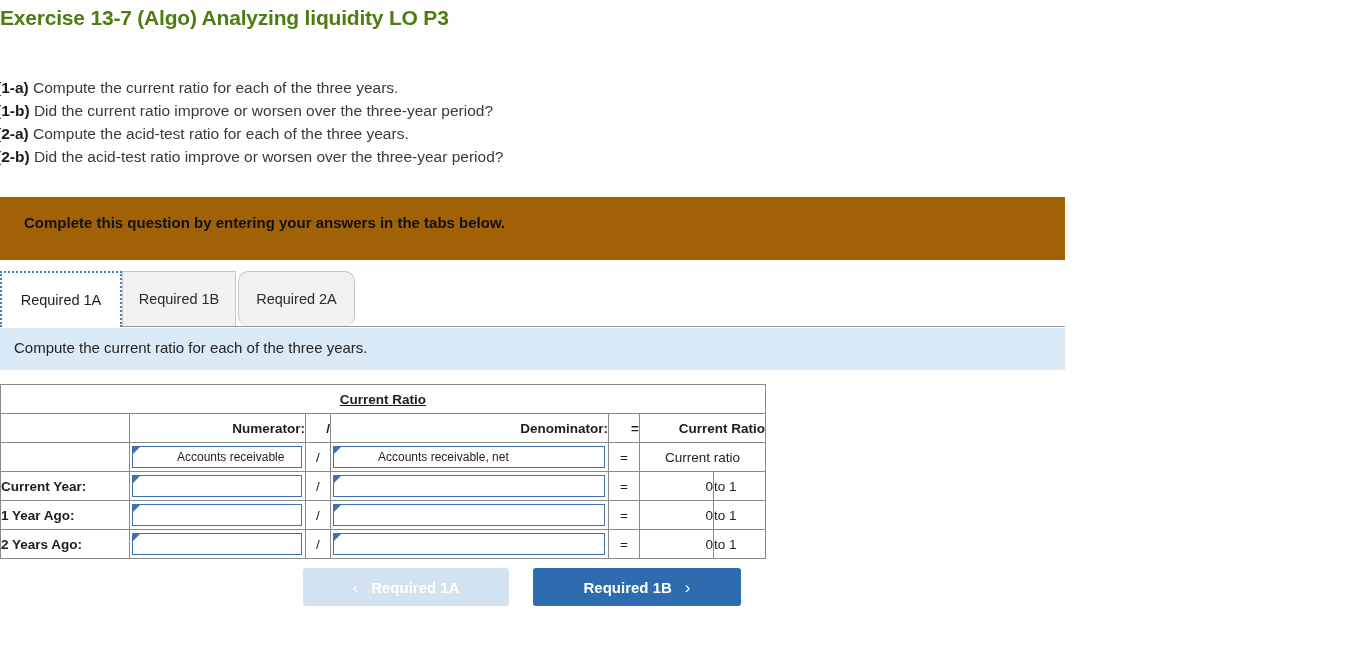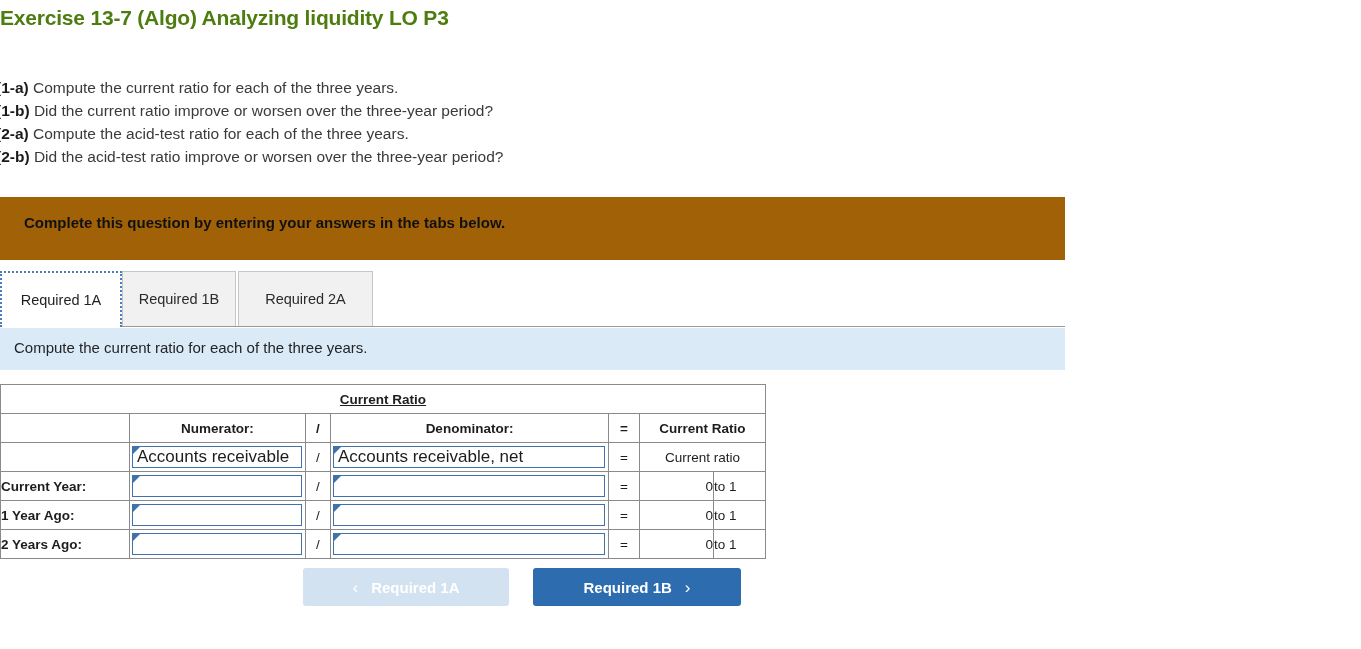--- a/index.html
+++ b/index.html
@@ -132,21 +132,21 @@
   .sheet td {
     border: 1px solid #8a8a8a;
     padding: 0;
     height: 28px;
     background: #ffffff;
     vertical-align: middle;
   }
   .hdr {
     background: #7aaee2;
     font-weight: bold;
-    text-align: center;
+    text-align: right;
   }
   .hdr-title {
     background: #7aaee2;
     font-weight: bold;
     text-align: center;
     text-decoration: underline;
     height: 26px;
   }
   .rowlabel {
     font-weight: bold;
@@ -166,24 +166,25 @@
     height: 22px;
     border: 1px solid #3f72ab;
     background: #ffffff;
     box-sizing: border-box;
     display: flex;
     align-items: center;
     cursor: text;
   }
   .inputwrap .itext {
     padding-left: 4px;
-    font-size: 17px;
+    font-size: 12px;
     color: #1d1d1d;
     white-space: nowrap;
     overflow: hidden;
+    margin-left: 40px;
   }
   .corner-tri {
     position: absolute;
     left: 0px;
     top: 0px;
     width: 0;
     height: 0;
     border-left: 7px solid #3f72ab;
     border-bottom: 7px solid transparent;
   }
@@ -249,21 +250,21 @@
   <div class="banner-text">Complete this question by entering your answers in the tabs below.</div>
 </div>
 
 <div class="tabstrip">
   <div class="tab active" style="left:0px; width:122px;">
     <span>Required 1A</span>
   </div>
   <div class="tab" style="left:122px; width:114px;">
     <span>Required 1B</span>
   </div>
-  <div class="tab" style="left:238px; width:135px;">
+  <div class="tab" style="left:238px; width:117px;border-radius:10px;">
     <span>Required 2A</span>
   </div>
 </div>
 
 <div class="instr-bar">
   <div class="instr-text">Compute the current ratio for each of the three years.</div>
 </div>
 
 <table class="sheet">
   <colgroup>

